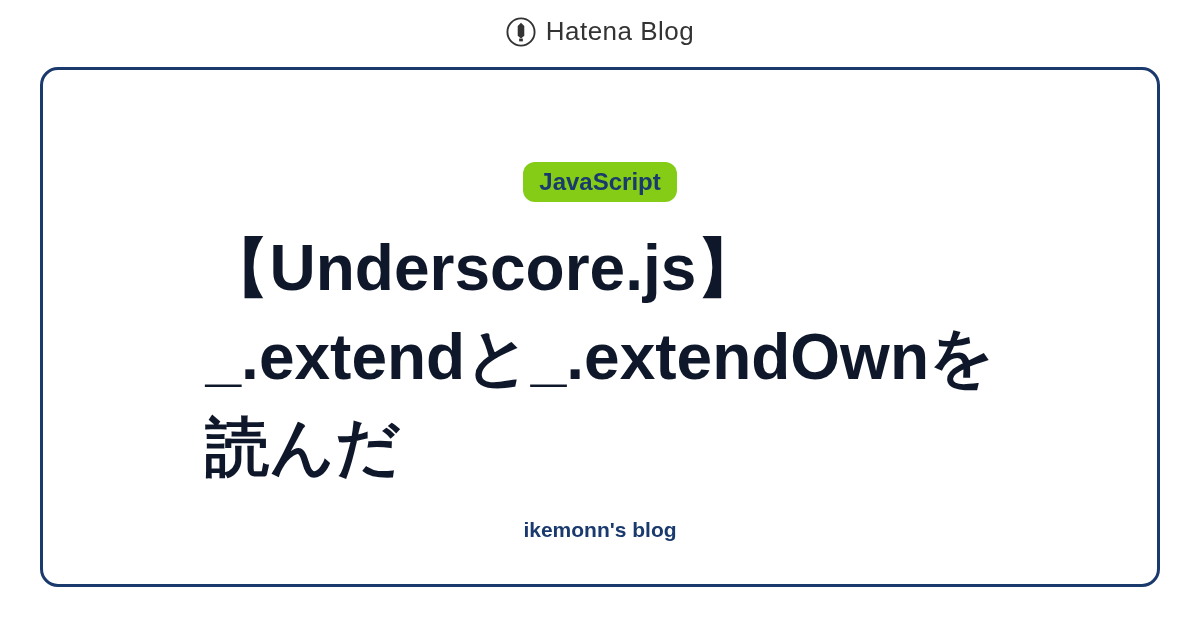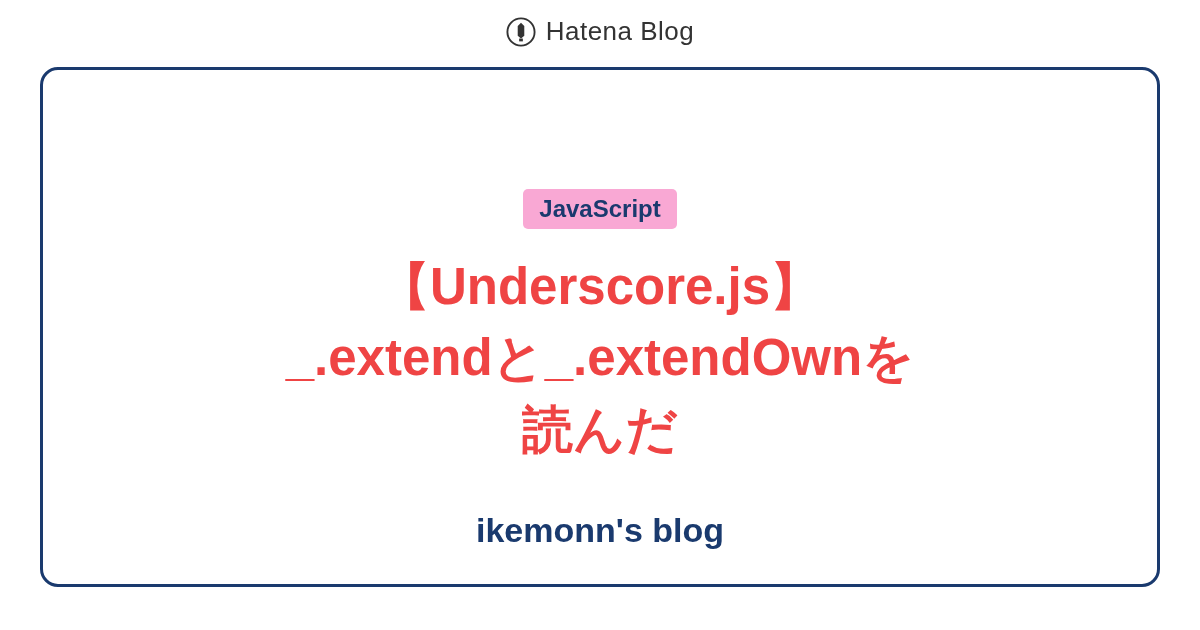--- a/index.html
+++ b/index.html
@@ -51,39 +51,38 @@
       justify-content: center;
       position: relative;
     }
     .content {
       display: flex;
       flex-direction: column;
       align-items: center;
       gap: 22px;
     }
     .tag {
-      background: #f9a8d4;
+      background: #84cc16;
       color: #1a3a6e;
       font-size: 24px;
       font-weight: 600;
       padding: 6px 16px;
-      border-radius: 5px;
+      border-radius: 12px;
     }
     .title {
-      font-size: 51px;
+      font-size: 64px;
       font-weight: 700;
-      color: #ef4444;
-      text-align: center;
+      color: #0f172a;
       line-height: 1.4;
       white-space: pre-line;
     }
     .blog-name {
       position: absolute;
-      bottom: 34px;
-      font-size: 34px;
+      bottom: 42px;
+      font-size: 21px;
       font-weight: 600;
       color: #1a3a6e;
     }
   </style>
 </head>
 <body>
 
 <div class="header">
   <span class="logo-icon">
     <svg viewBox="0 0 32 32" fill="none">

